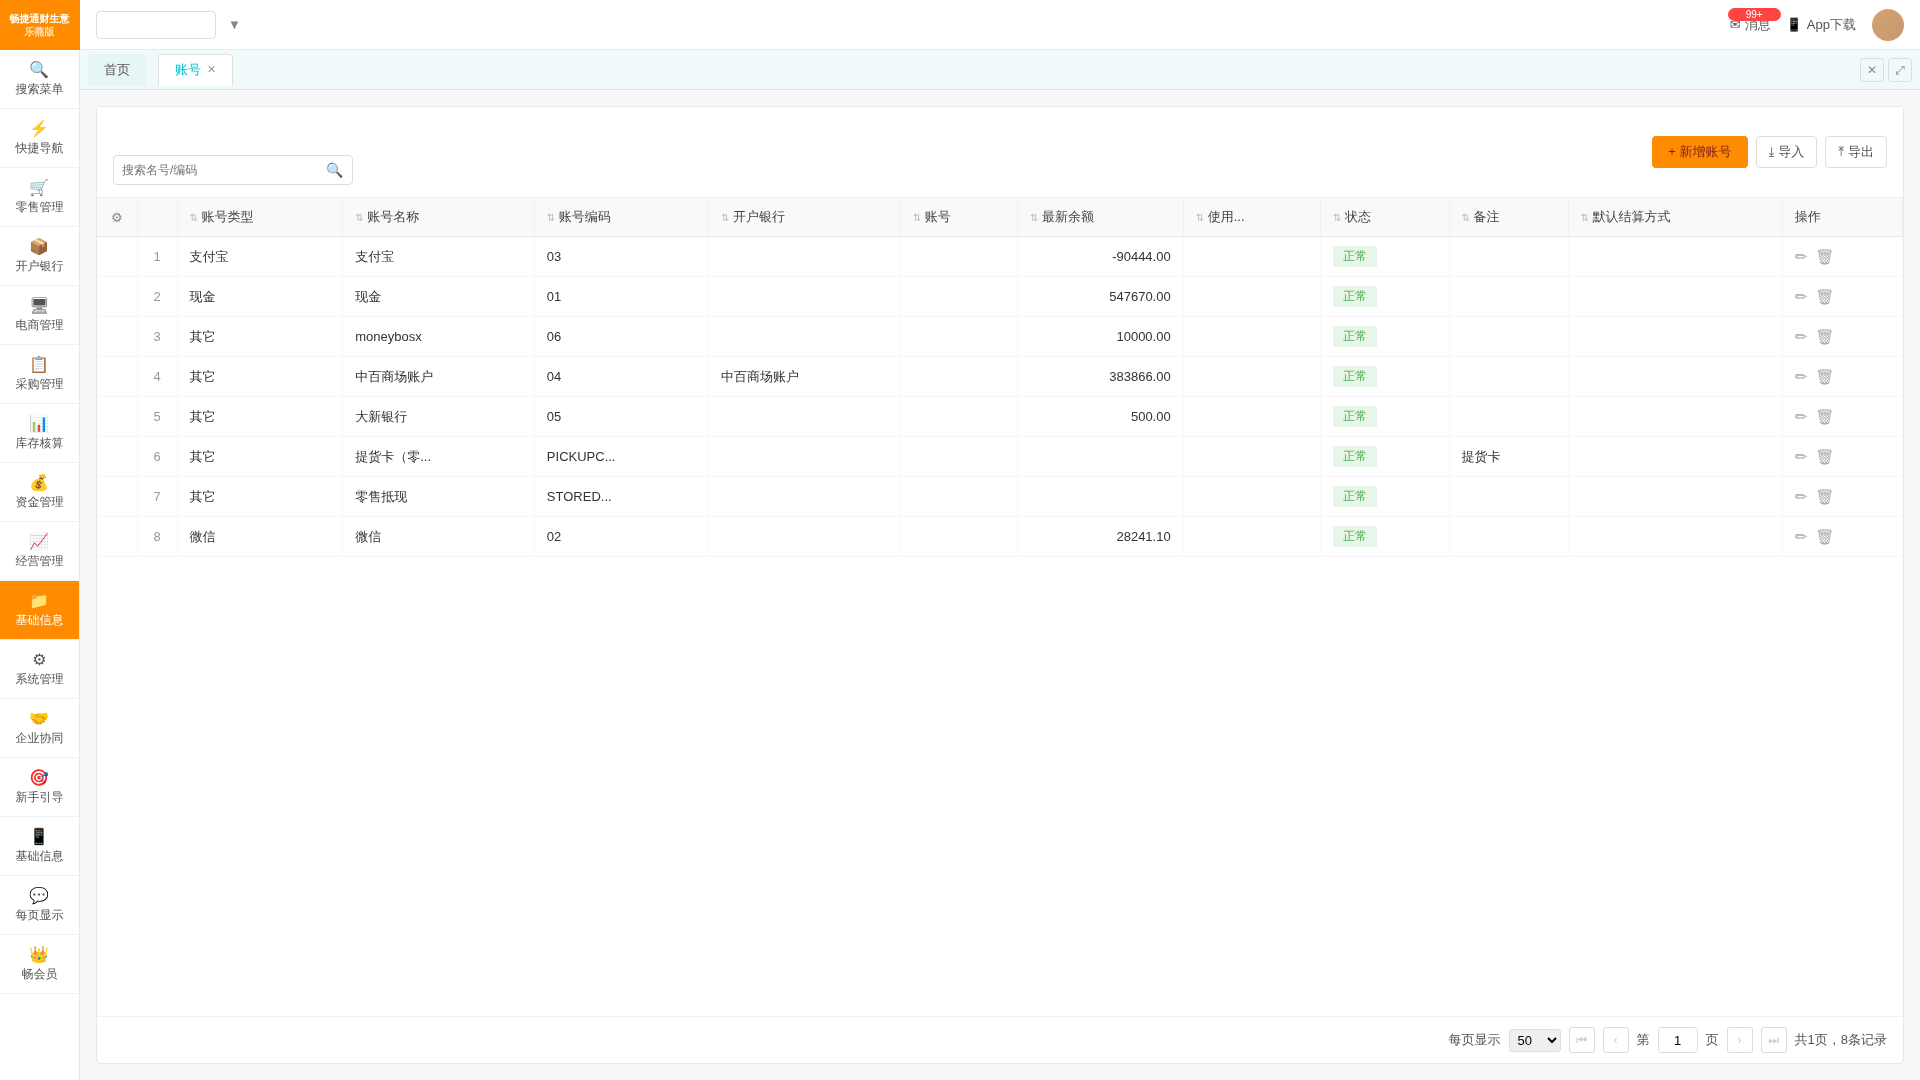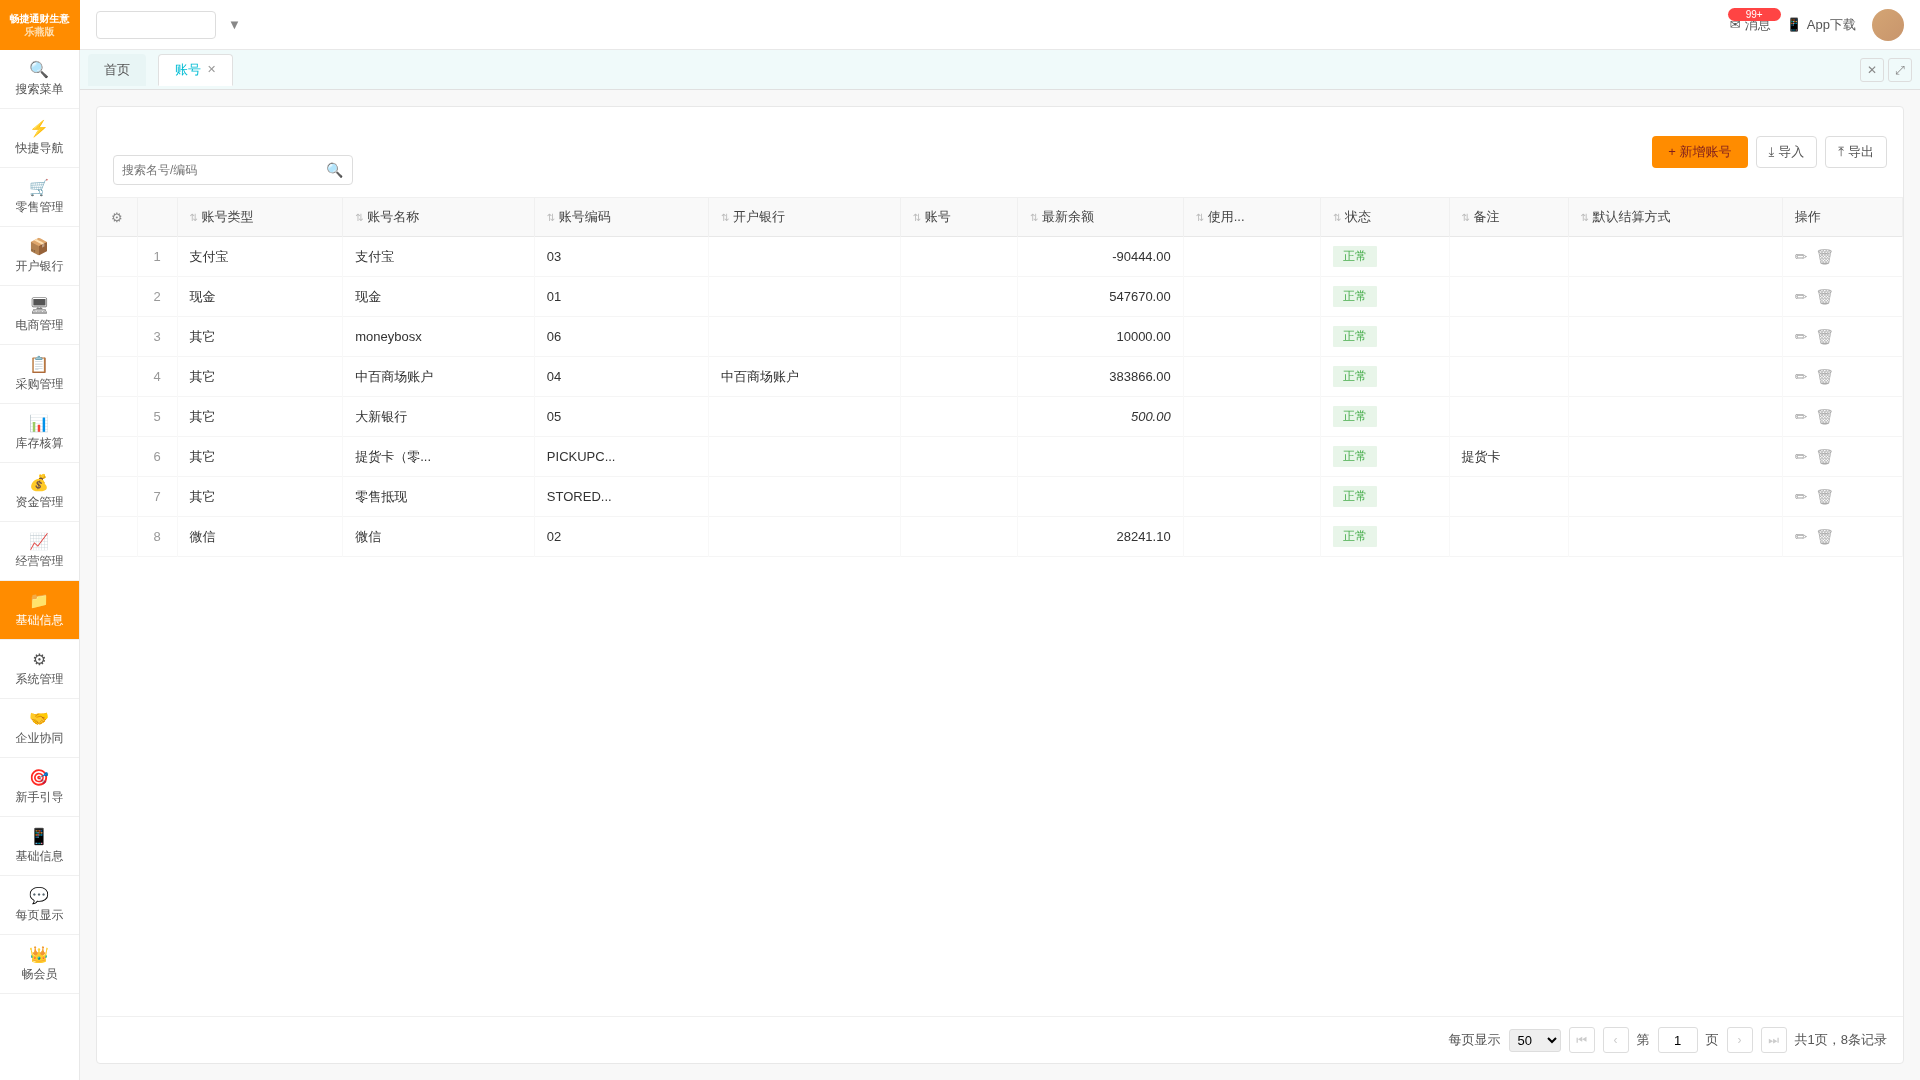--- a/index.html
+++ b/index.html
@@ -559,21 +559,21 @@
       </td>
     </tr>
               <tr>
       <td class="row-num center"></td>
       <td class="row-num center">5</td>
       <td>其它</td>
       <td>大新银行</td>
       <td>05</td>
       <td></td>
       <td></td>
-      <td style="text-align:right;font-style:italic;">500.00</td>
+      <td style="text-align:right;">500.00</td>
       <td></td>
       <td>
         <span class="status-badge">正常</span>
       </td>
       <td></td>
       <td></td>
       <td>
         <div class="action-icons">
           <span class="action-icon" title="编辑">✏</span>
           <span class="action-icon" title="删除">🗑</span>

